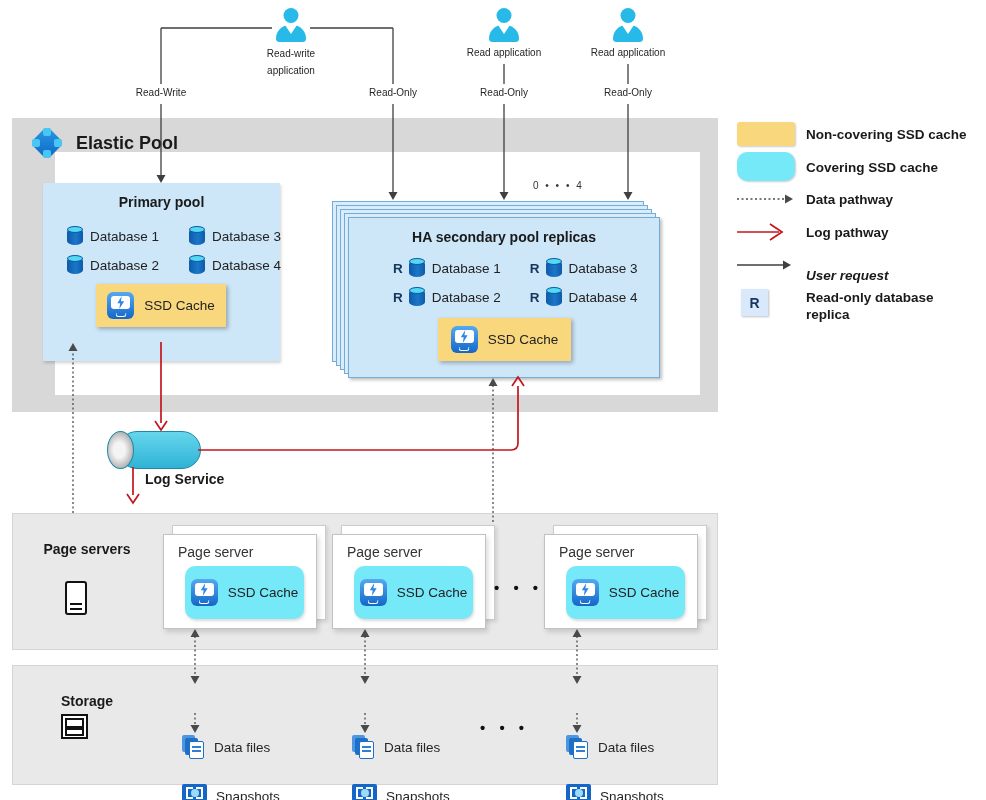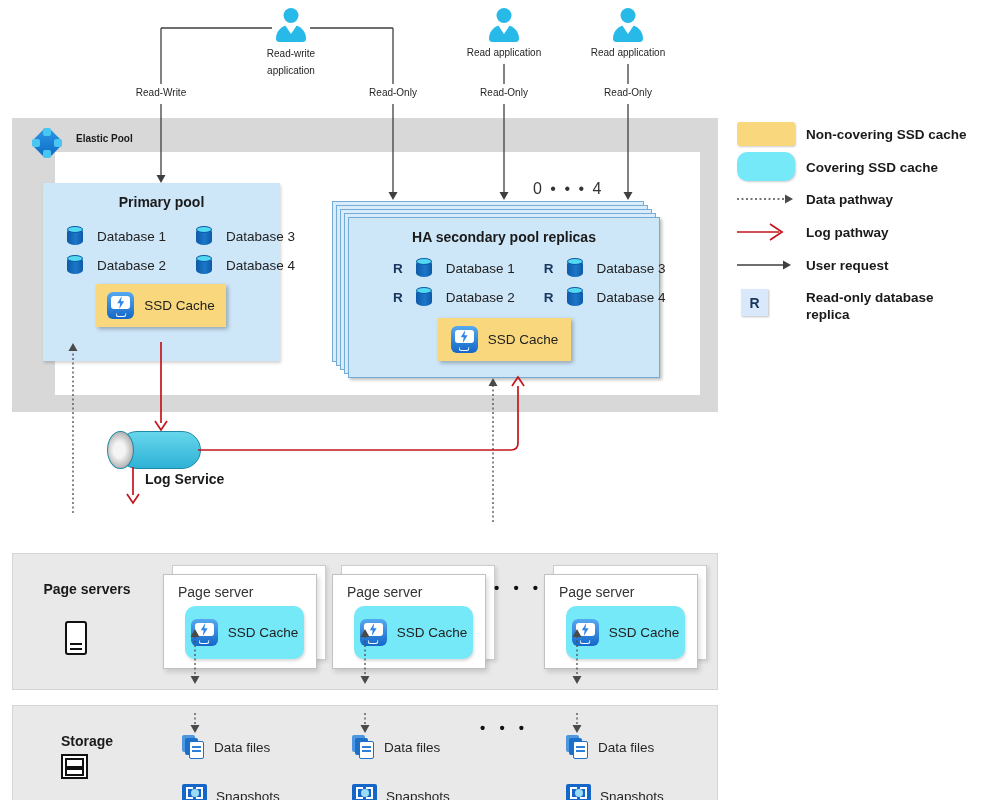--- a/index.html
+++ b/index.html
@@ -19,28 +19,28 @@
       width:0;height:0;border-left:6px solid transparent;border-right:6px solid transparent;
       border-top:9px solid #fff;}
 
   
   .ep-outer{left:12px;top:118px;width:706px;height:294px;background:#D8D8D8;}
   .ep-inner{left:55px;top:152px;width:645px;height:243px;background:#fff;}
   .ep-icon{left:30px;top:126px;width:34px;height:34px;}
   .ep-d{position:absolute;left:5px;top:5px;width:24px;height:24px;border-radius:5px;
       background:linear-gradient(135deg,#2B9BE8,#0C66C2);transform:rotate(45deg);}
   .ep-dot{position:absolute;width:8px;height:8px;border-radius:2px;background:#49C6F2;}
-  .ep-title{left:76px;top:133px;font-size:10px;}
+  .ep-title{left:76px;top:133px;font-size:18px;}
 
   .pool-box{background:#CDE6F8;box-shadow:1px 2px 3px rgba(0,0,0,.18);}
   .pp{left:43px;top:183px;width:237px;height:178px;}
   .pool-title{text-align:center;margin-top:11px;font-size:14px;font-weight:bold;color:#1a1a1a;}
   .db-grid{display:flex;padding-left:13px;margin-top:16px;gap:19px;}
   .db-col{display:flex;flex-direction:column;gap:9px;}
-  .db-item{display:flex;align-items:center;gap:14px;font-size:13.5px;color:#222;white-space:nowrap;padding-left:11px;}
+  .db-item{display:flex;align-items:center;gap:7px;font-size:13.5px;color:#222;white-space:nowrap;padding-left:11px;}
   .db{position:relative;width:16px;height:20px;flex:0 0 auto;}
   .db .body{position:absolute;left:0;top:2px;width:16px;height:17px;border-radius:8px/4px;
       background:linear-gradient(90deg,#0E5AA8,#1B77C9 55%,#0E5AA8);}
   .db .top{position:absolute;left:0;top:0;width:16px;height:7px;border-radius:50%;
       background:#53D9F2;border:1px solid #0E5AA8;box-sizing:border-box;}
 
   .ssd-box{position:absolute;display:flex;align-items:center;justify-content:center;gap:10px;
       font-size:13.5px;color:#222;}
   .ssd-yellow{background:#F9D77C;box-shadow:2px 2px 4px rgba(0,0,0,.28);}
   .ssd-cyan{background:#76E9F9;border-radius:10px;box-shadow:1px 2px 3px rgba(0,0,0,.15);}
@@ -53,33 +53,33 @@
   .ssd .tray{position:absolute;left:50%;bottom:2px;transform:translateX(-50%);width:11px;height:4px;
       border:1.5px solid #fff;border-top:none;border-radius:0 0 3px 3px;box-sizing:border-box;}
 
   
   .ha-layer{position:absolute;width:312px;height:161px;background:#D9ECFB;
       border:1px solid #74ACD6;box-sizing:border-box;}
   .ha-front{left:348px;top:217px;width:312px;height:161px;background:#CDE6F8;
       border:1px solid #74ACD6;box-sizing:border-box;box-shadow:2px 2px 3px rgba(0,0,0,.25);}
   .ha-grid{display:flex;padding-left:33px;margin-top:13px;gap:18px;}
   .r-badge{font-weight:bold;color:#17365D;font-size:13.5px;margin-right:-1px;}
-  .range-lbl{left:533px;top:180px;font-size:16px;color:#333;letter-spacing:2px;}
+  .range-lbl{left:533px;top:180px;font-size:10px;color:#333;letter-spacing:2px;}
 
   
   .cyl{left:107px;top:431px;width:94px;height:38px;}
   .cyl-body{position:absolute;left:11px;top:0;width:83px;height:38px;border-radius:19px;
       background:linear-gradient(180deg,#66D6EC,#2FB2D6);border:1px solid #1E89A6;box-sizing:border-box;}
   .cyl-cap{position:absolute;left:0;top:0;width:27px;height:38px;border-radius:50%;
       background:radial-gradient(ellipse at 45% 50%,#F4F4F4 30%,#8E8E8E 95%);
       border:1px solid #1E89A6;box-sizing:border-box;}
   .log-lbl{left:145px;top:471px;font-size:14px;}
 
   
-  .section{background:#E9E9E9;border:1px solid #D5D5D5;box-sizing:border-box;margin-top:40px;}
+  .section{background:#E9E9E9;border:1px solid #D5D5D5;box-sizing:border-box;}
   .ps-section{left:12px;top:513px;width:706px;height:137px;}
   .st-section{left:12px;top:665px;width:706px;height:120px;}
   .sec-title{position:absolute;text-align:center;font-weight:bold;font-size:14px;color:#1a1a1a;line-height:17px;}
 
   .tower{position:absolute;width:18px;height:30px;border:2px solid #111;border-radius:3px;background:#fff;}
   .tower::before{content:"";position:absolute;left:3px;right:3px;bottom:3px;height:2px;background:#111;}
   .tower::after{content:"";position:absolute;left:3px;right:3px;bottom:8px;height:2px;background:#111;}
 
   .storbox{position:absolute;width:27px;height:25px;border:2.5px solid #111;background:#fff;box-sizing:border-box;}
   .storbox::before{content:"";position:absolute;left:2px;right:2px;top:2px;height:6px;border:2px solid #111;}
@@ -405,21 +405,21 @@
 
   <div class="dots" style="left:480px;top:719px;">• • •</div>
 
   <div>
     <div class="abs lg-swatch-y"></div>
     <div class="lg-label" style="top:134px;">Non-covering SSD cache</div>
     <div class="abs lg-swatch-c"></div>
     <div class="lg-label" style="top:167px;">Covering SSD cache</div>
     <div class="lg-label" style="top:199px;">Data pathway</div>
     <div class="lg-label" style="top:232px;">Log pathway</div>
-    <div class="lg-label" style="top:265px;">User request</div>
+    <div class="lg-label" style="top:275px;font-style:italic;">User request</div>
     <div class="abs lg-r">R</div>
     <div class="lg-label" style="top:306px;">
       <div>Read-only database</div>
       <div>replica</div>
     </div>
   </div>
 
   <svg class="wires" width="986" height="800" viewBox="0 0 986 800">
 
     <g stroke="#3F3F3F" stroke-width="1.3" fill="none">

